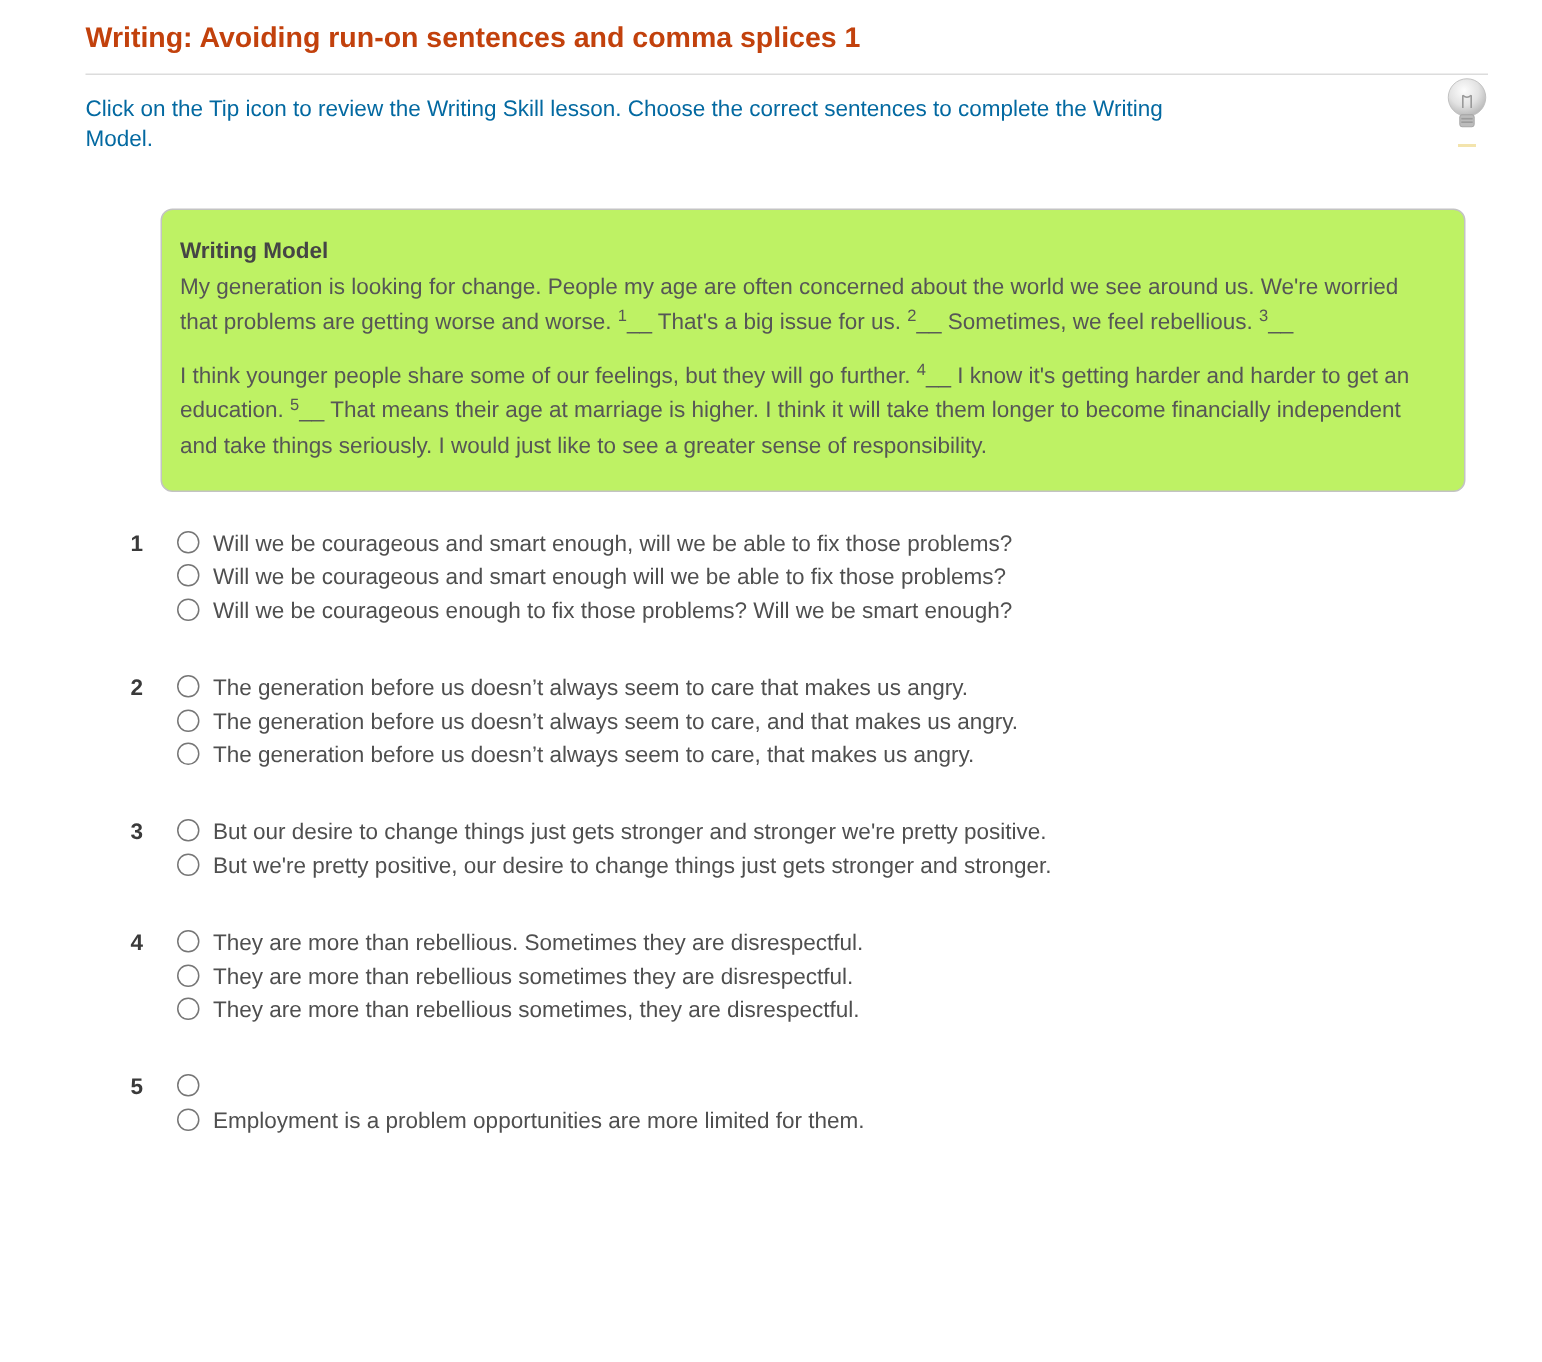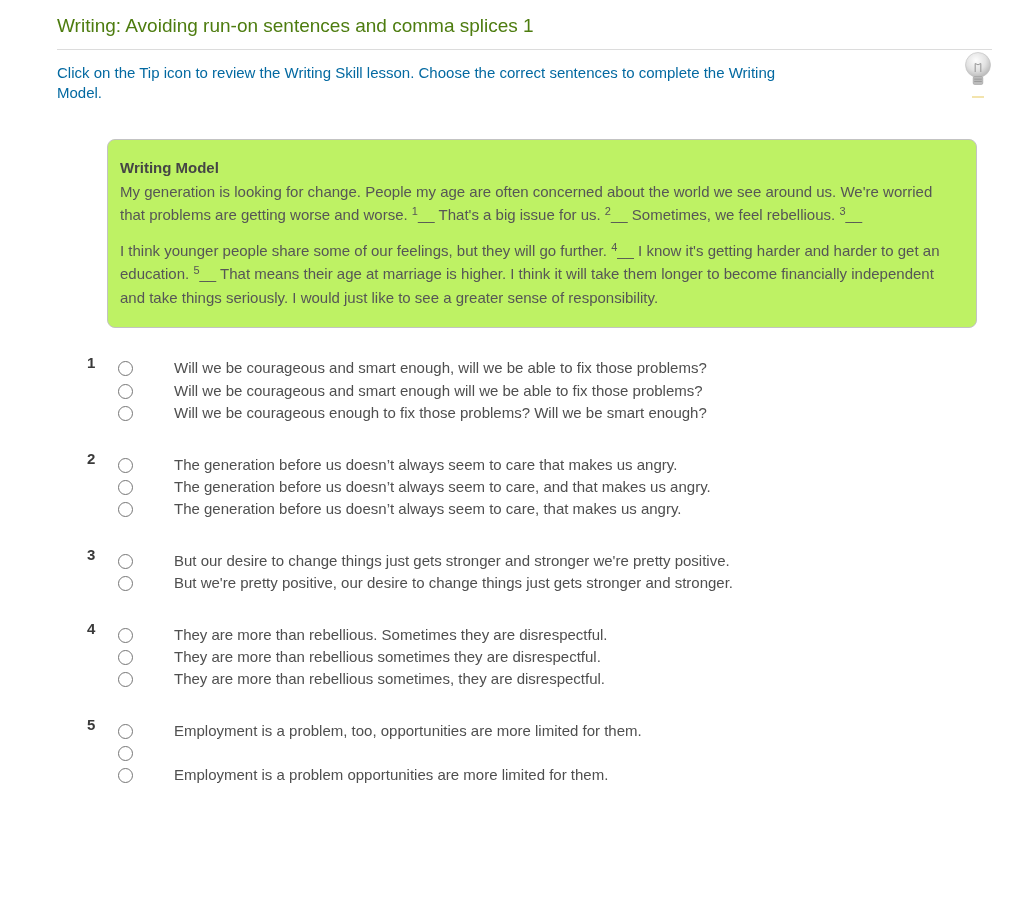--- a/index.html
+++ b/index.html
@@ -13,22 +13,22 @@
     width: 1028px;
     height: 908px;
     box-sizing: border-box;
     padding: 14px 36px 0 57px;
     overflow: hidden;
   }
   .page-title {
     margin: 0 0 11px 0;
     font-size: 19px;
     line-height: 24px;
-    font-weight: 400;
-    color: #4d7c0f;
+    font-weight: 700;
+    color: #c2410c;
   }
   .title-divider {
     border: none;
     border-top: 1px solid #dcdcdc;
     margin: 0 0 13px 0;
   }
   .instructions {
     margin: 0;
     max-width: 760px;
     font-size: 15px;
@@ -89,24 +89,23 @@
     width: 31px;
     flex-shrink: 0;
     font-size: 15px;
     font-weight: 700;
     color: #3a3a3a;
     line-height: 18px;
   }
   .q-options { flex: 1; }
   .option {
     display: flex;
-    align-items: flex-end;
+    align-items: flex-start;
     height: 22.4px;
     cursor: pointer;
-    gap: 32px;
   }
   .radio {
     box-sizing: border-box;
     width: 15px;
     height: 15px;
     border: 1px solid #767676;
     border-radius: 50%;
     background: #ffffff;
     margin-right: 9px;
     flex-shrink: 0;
@@ -227,24 +226,20 @@
   <label class="option">
     <span class="radio"></span>
     <span class="opt-text">They are more than rebellious sometimes, they are disrespectful.</span>
   </label>
 </div>
   </div>
 
   <div class="question">
     <div class="q-num">5</div>
     <div class="q-options">
-  <label class="option">
-    <span class="radio"></span>
-    <span class="opt-text">Employment is a problem, too, opportunities are more limited for them.</span>
-  </label>
 
   <label class="option">
     <span class="radio"></span>
   </label>
 
   <label class="option">
     <span class="radio"></span>
     <span class="opt-text">Employment is a problem opportunities are more limited for them.</span>
   </label>
 </div>

